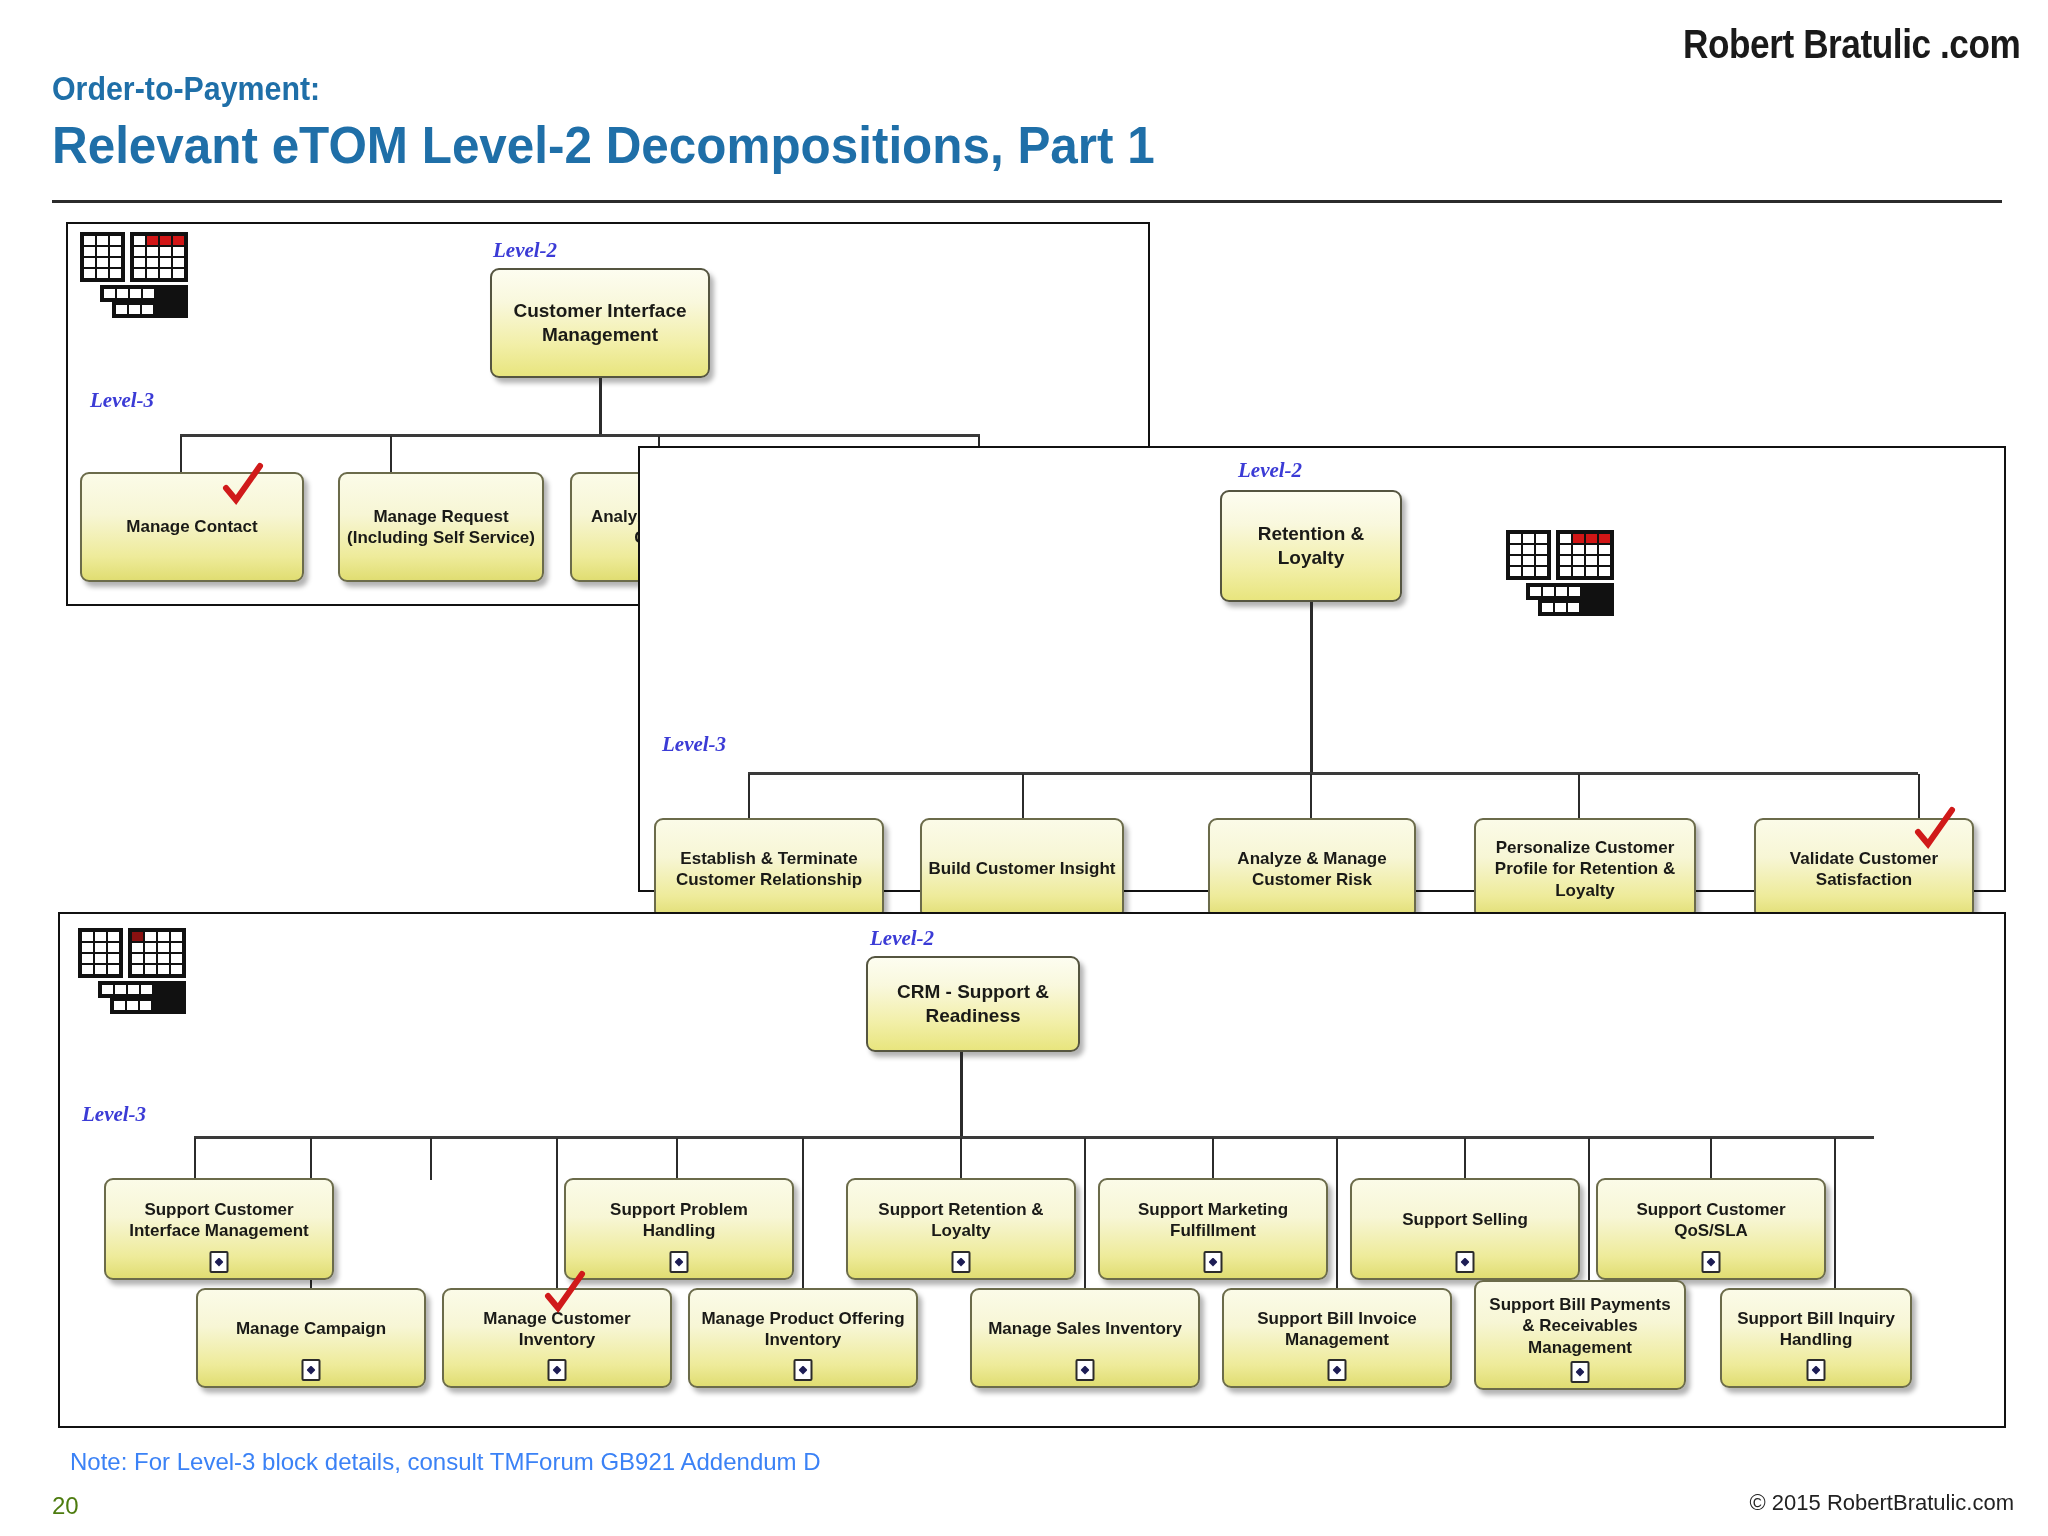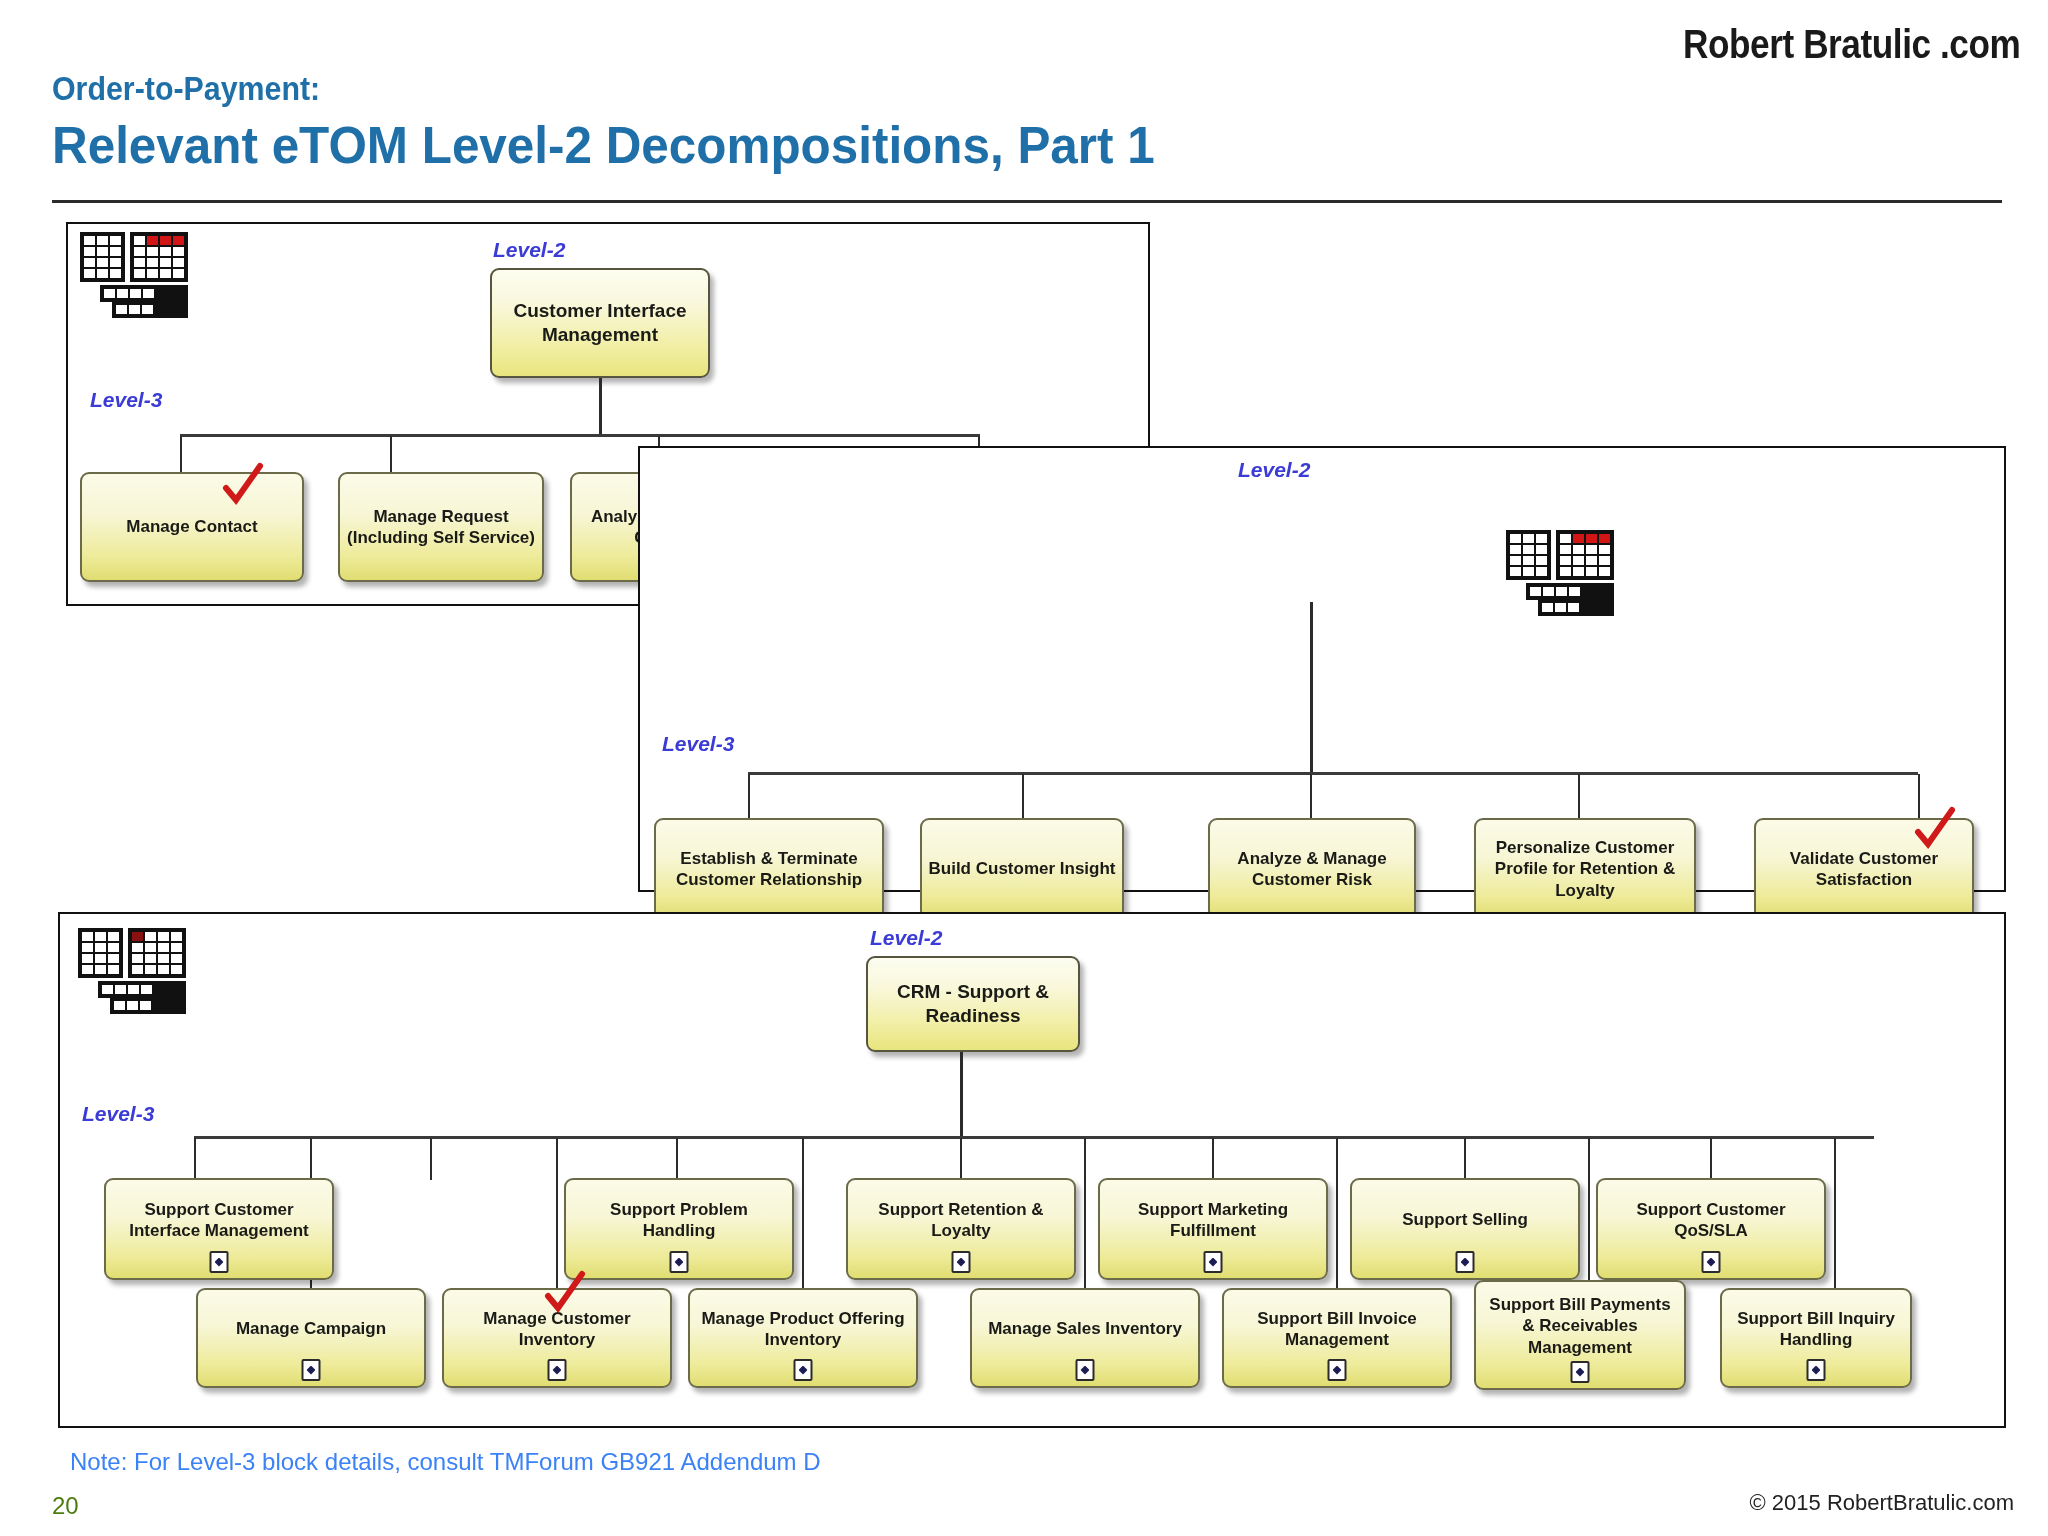--- a/index.html
+++ b/index.html
@@ -52,21 +52,21 @@
   .cell.dkred{background:#8a1111;}
   .etom-bot{margin-top:3px;}
   .bot1{display:grid;gap:2px;background:#111;padding:2px;border:2px solid #111;
         grid-template-columns:repeat(4,11px);grid-template-rows:9px;margin-left:20px;}
   .bot2{display:grid;gap:2px;background:#111;padding:2px;border:2px solid #111;
         grid-template-columns:repeat(3,11px);grid-template-rows:9px;margin-left:32px;margin-top:-1px;}
 
   
   .lvl-label{
     position:absolute;color:#3b3bd6;font-style:italic;font-weight:bold;
-    font-size:21px;font-family:Liberation Sans, sans-serif;white-space:nowrap;
+    font-size:21px;font-family:Liberation Serif, serif;white-space:nowrap;
   }
 
   
   .node{
     position:absolute;
     border:2px solid #6b6b4a;
     border-radius:9px;
     background:linear-gradient(to bottom,#fbfbe8 0%,#f7f6d5 38%,#eeeb9a 78%,#e0dd72 100%);
     box-shadow:4px 5px 5px rgba(0,0,0,0.30);
     display:flex;align-items:center;justify-content:center;
@@ -254,20 +254,23 @@
             <div class="cell"></div>
             <div class="cell"></div>
             <div class="cell"></div>
           </div>
       </div>
     </div>
 
     <div class="lvl-label" style="left:598px;top:10px;">Level-2</div>
     <div class="lvl-label" style="left:22px;top:284px;">Level-3</div>
 
+    <div class="node l2" style="left:580px;top:42px;width:182px;height:112px;">
+      <span class="lbl">Retention &amp; Loyalty</span>
+    </div>
 
     <div class="ln lnthick" style="left:670px;top:154px;height:172px;"></div>
     <div class="ln lnbus" style="left:108px;top:324px;width:1170px;"></div>
     <div class="ln lnv" style="left:108px;top:326px;height:46px;"></div>
     <div class="ln lnv" style="left:382px;top:326px;height:46px;"></div>
     <div class="ln lnv" style="left:670px;top:326px;height:46px;"></div>
     <div class="ln lnv" style="left:938px;top:326px;height:46px;"></div>
     <div class="ln lnv" style="left:1278px;top:326px;height:46px;"></div>
 
     <div class="node" style="left:14px;top:370px;width:230px;height:102px;">

